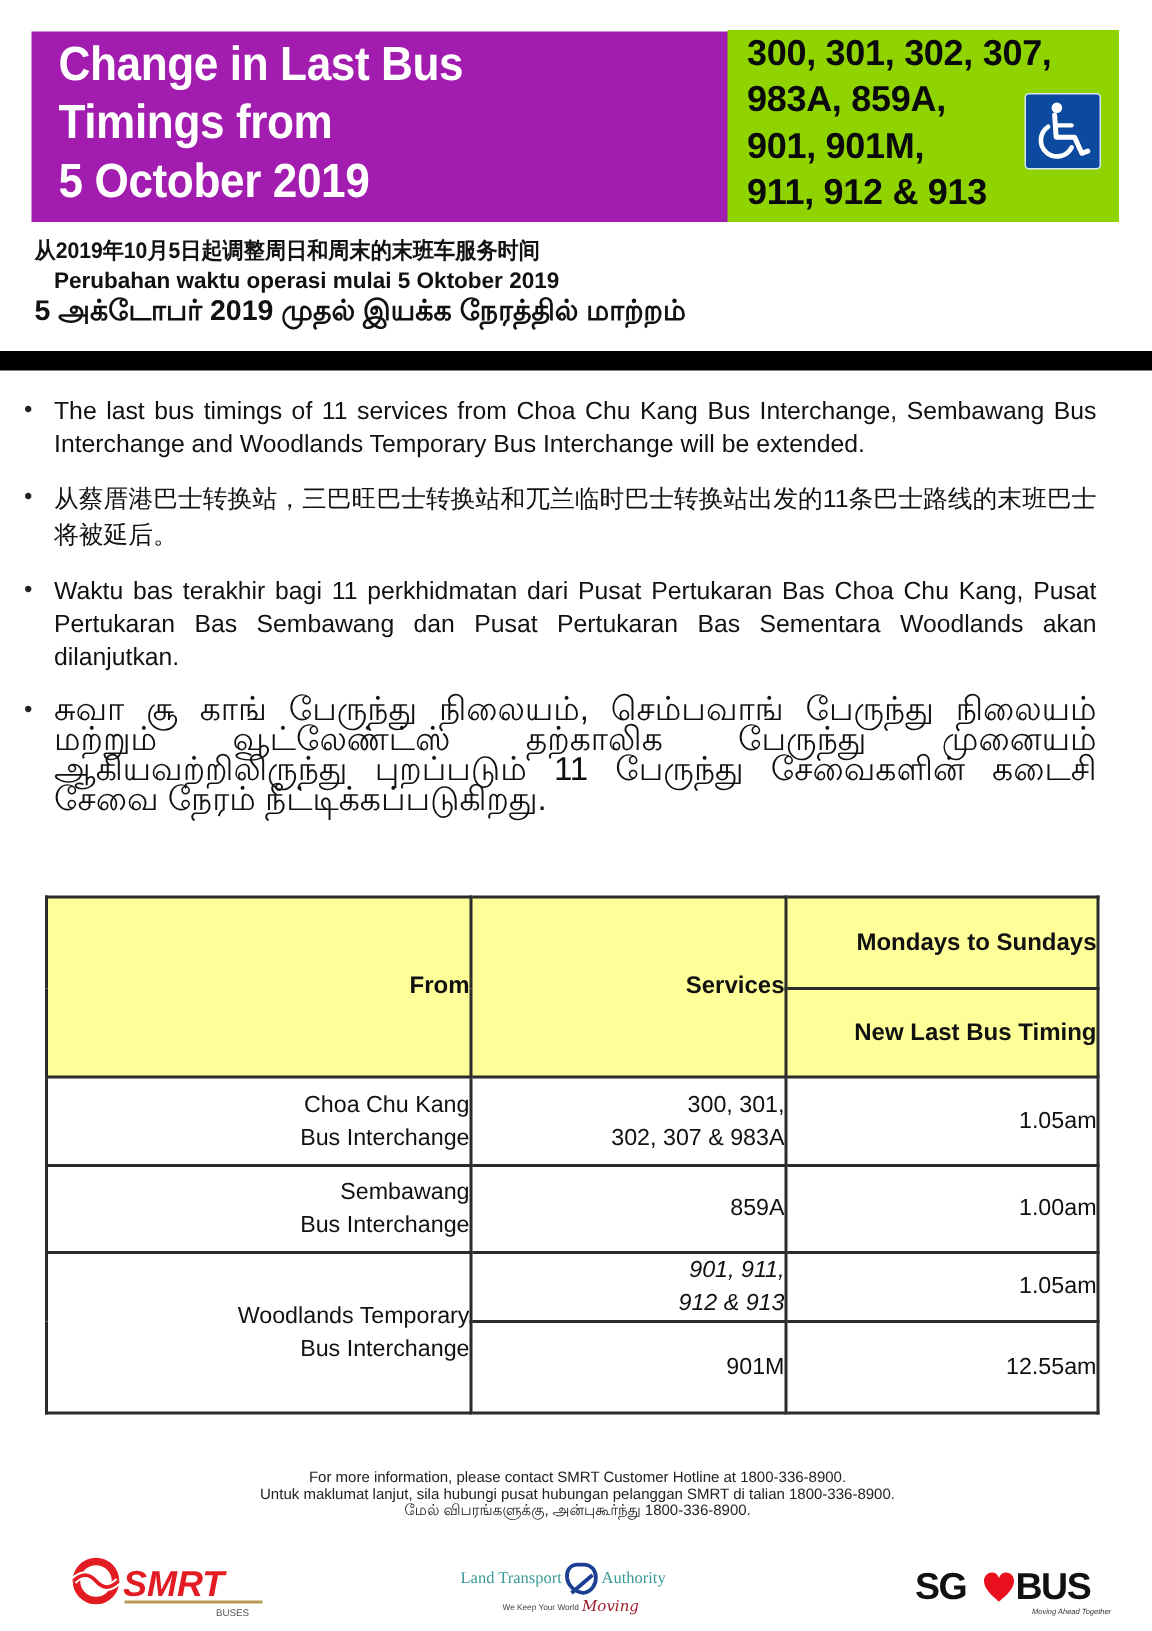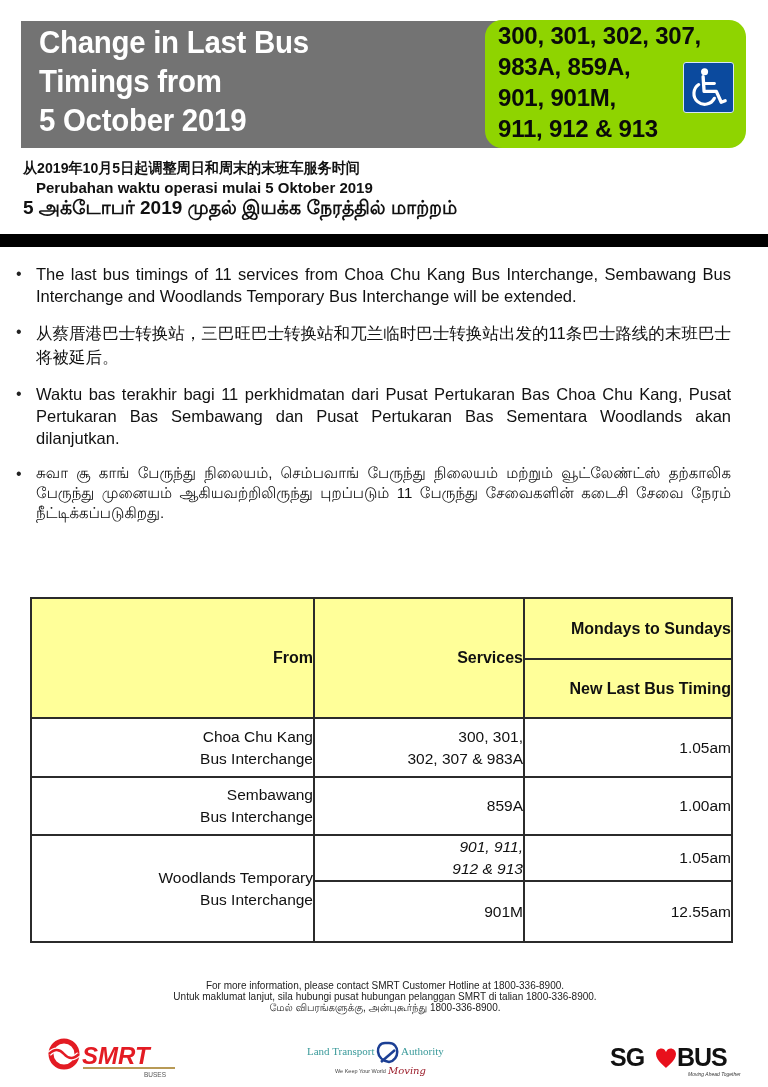--- a/index.html
+++ b/index.html
@@ -1,31 +1,31 @@
 <!DOCTYPE html>
 <html><head>
 <meta charset="utf-8">
 <style>
   * { box-sizing: border-box; margin: 0; padding: 0; }
   html, body { width: 768px; height: 1087px; background: #ffffff; overflow: hidden; }
   body { position: relative; font-family: "Liberation Sans", "DejaVu Sans", sans-serif; color: #111; }
 
   .title-box {
     position: absolute; left: 21px; top: 21px; width: 494px; height: 127px;
-    background: #737373; padding: 2px 0 0 18px;
+    background: #a21caf; padding: 2px 0 0 18px;
   }
   .title-box .line {
     display: block; color: #ffffff; font-weight: bold; font-size: 32px;
     line-height: 39px; letter-spacing: -0.3px; transform: scaleX(0.92); transform-origin: left;
     white-space: nowrap;
   }
 
   .services-box {
     position: absolute; left: 485px; top: 20px; width: 261px; height: 128px;
-    background: #8fd400; padding: 0 16px 0 13px; border-radius: 17px;
+    background: #8fd400; padding: 0 16px 0 13px;
   }
   .services-box .line {
     display: block; color: #0a0a0a; font-weight: bold; font-size: 24px;
     line-height: 31px; white-space: nowrap; letter-spacing: -0.2px;
   }
   .wheelchair {
     position: absolute; left: 198px; top: 42px; width: 51px; height: 51px;
     background: #0b4a9e; border-radius: 3px; border: 1px solid #d7e6f5;
   }
   .wheelchair svg { width: 100%; height: 100%; display: block; }
@@ -38,21 +38,21 @@
   .black-bar { position: absolute; left: 0; top: 234px; width: 768px; height: 13px; background: #000; }
 
   .bullets { position: absolute; left: 16px; top: 263px; width: 715px; }
   .bullet { display: flex; margin-bottom: 14px; }
   .bullet .dot { width: 20px; flex: none; font-size: 16px; line-height: 22px; color: #222; }
   .bullet .text {
     flex: 1; font-size: 16.5px; line-height: 22px; text-align: justify;
     color: #111;
   }
   .bullet.b2 .text { line-height: 24px; }
-  .bullet.b4 .text { line-height: 20px; font-size: 15px; }
+  .bullet.b4 .text { line-height: 20px; font-size: 22px; }
 
   .table-wrap { position: absolute; left: 30px; top: 597px; width: 701px; }
   table { border-collapse: collapse; width: 701px; table-layout: fixed; }
   td, th {
     border: 2px solid #2b2b2b; text-align: right; vertical-align: middle;
     font-size: 15.5px; line-height: 22px; color: #111;
   }
   th { background: #ffff99; font-weight: bold; font-size: 16px; }
   th.h-from, th.h-services { height: 120px; }
   th.h-mon { height: 61px; }

